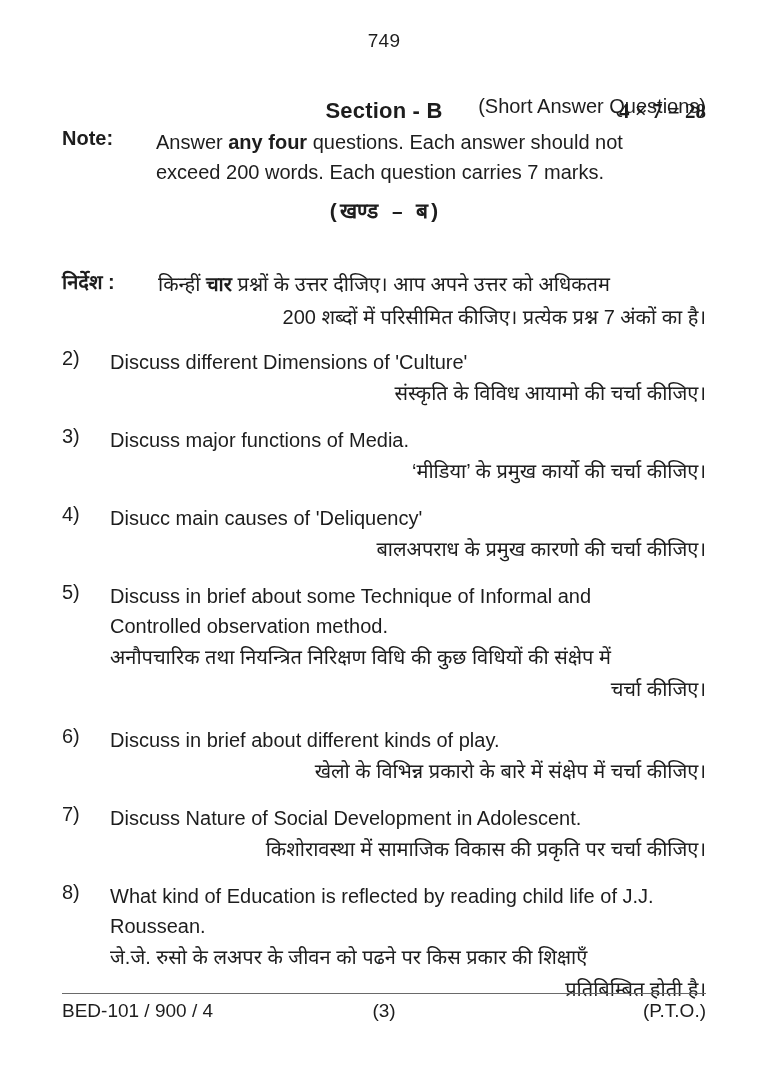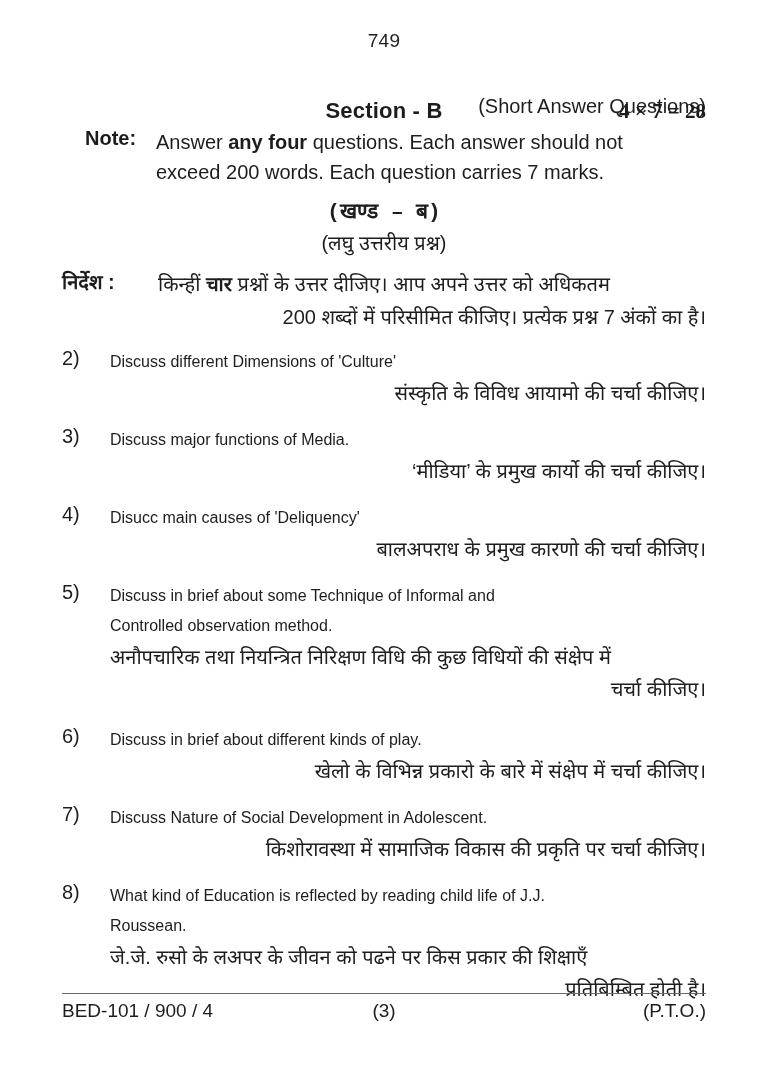--- a/index.html
+++ b/index.html
@@ -73,21 +73,20 @@
     top: 127px;
     left: 62px;
     width: 644px;
   }
   .note-label {
     position: absolute;
     left: 0;
     top: 0;
     font-size: 20px;
     font-weight: bold;
-    margin-left: 23px;
   }
   .note-body {
     margin-left: 94px;
     font-size: 20px;
     line-height: 30px;
     text-align: justify;
     text-justify: inter-word;
   }
   .note-body .last-line {
     text-align: left;
@@ -153,21 +152,21 @@
     margin-bottom: 16px;
   }
   .q-num {
     position: absolute;
     left: 0;
     top: 0;
     font-size: 20px;
     width: 36px;
   }
   .q-en {
-    font-size: 16px;
+    font-size: 20px;
     line-height: 30px;
     text-align: justify;
     text-justify: inter-word;
   }
   .q-en .last-line { text-align: left; }
   .q-hi {
     font-size: 20px;
     line-height: 32px;
     font-family: "Liberation Sans", "DejaVu Sans", sans-serif;
     text-align: justify;
@@ -229,21 +228,20 @@
 
   <div class="note-block">
     <div class="note-label">Note:</div>
     <div class="note-body">
       <div><span>Answer </span><b>any four</b><span> questions. Each answer should not</span></div>
       <div class="last-line">exceed 200 words. Each question carries 7 marks.</div>
     </div>
   </div>
 
   <div class="hindi-section-title">(खण्ड – ब)</div>
-  <div class="hindi-section-subtitle">(लघु उत्तरीय प्रश्न)</div>
 
   <div class="hindi-note-block">
     <div class="hindi-note-label">निर्देश :</div>
     <div class="hindi-note-body">
       <div><span>किन्हीं </span><b>चार</b><span> प्रश्नों के उत्तर दीजिए। आप अपने उत्तर को अधिकतम</span></div>
       <div class="last-line">200 शब्दों में परिसीमित कीजिए। प्रत्येक प्रश्न 7 अंकों का है।</div>
     </div>
   </div>
 
   <div class="questions" id="questions-container">

